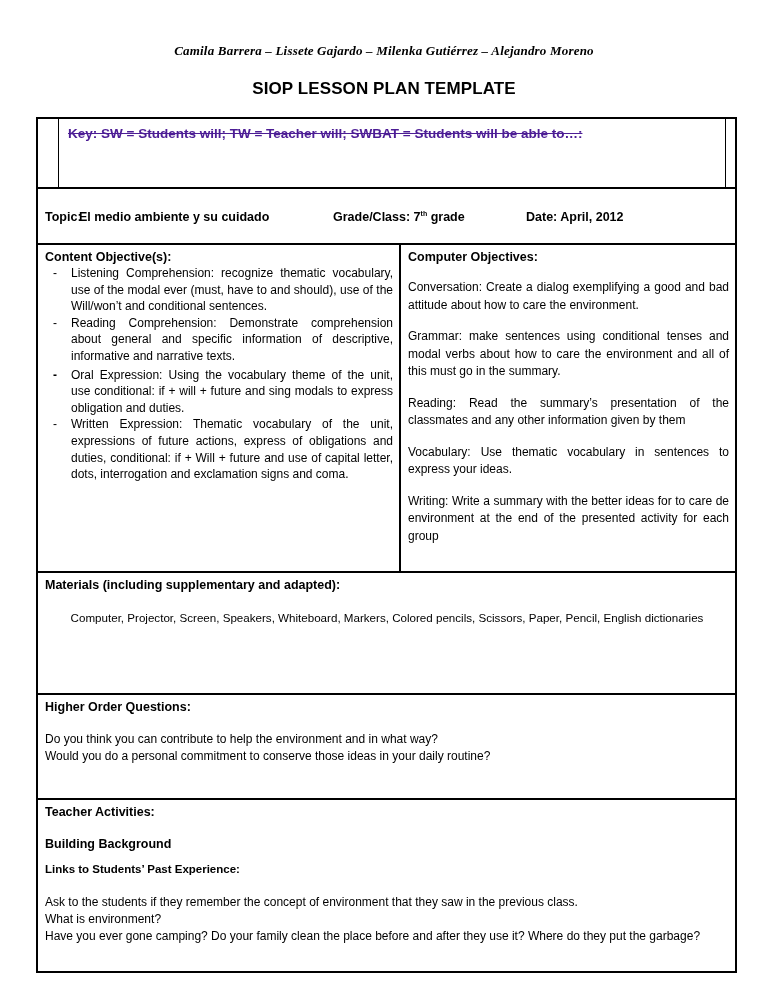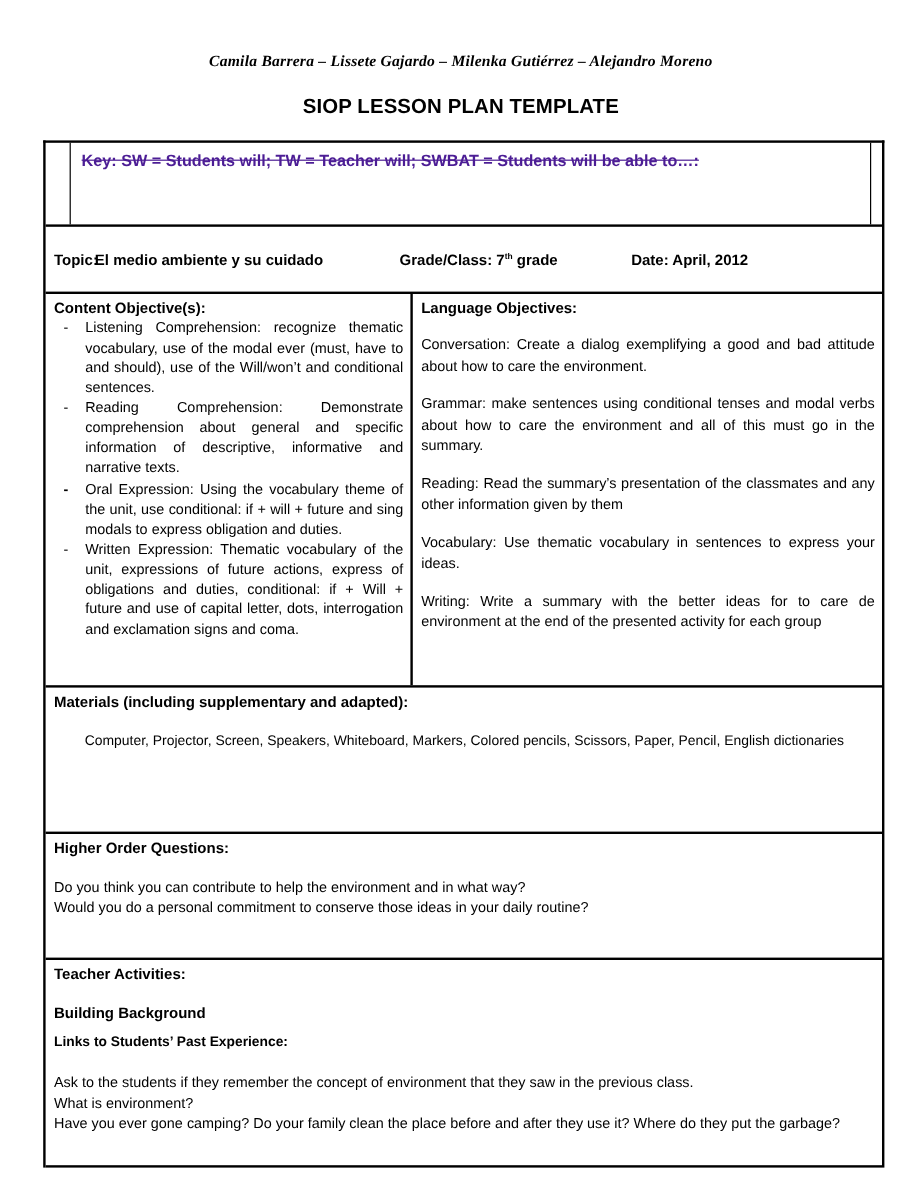--- a/index.html
+++ b/index.html
@@ -80,21 +80,21 @@
       font-weight: bold;
       font-size: 12.5px;
       white-space: nowrap;
     }
     .topic-line span { position: absolute; white-space: nowrap; text-align: center; }
     .row-objectives {
       height: 328px;
       display: flex;
     }
     .col-left {
-      width: 306px;
+      width: 363px;
       border-right: 2px solid #000;
       box-sizing: border-box;
       padding: 4px 6px 0 7px;
     }
     .col-right {
       flex: 1;
       padding: 4px 6px 0 7px;
     }
     .section-head {
       font-weight: bold;
@@ -179,21 +179,21 @@
     <div class="col-left">
       <div class="section-head">Content Objective(s):</div>
       <ul class="bullet-list">
         <li><span class="dash">-</span><span>Listening Comprehension: recognize thematic vocabulary, use of the modal ever (must, have to and should), use of the Will/won’t and conditional sentences.</span></li>
         <li><span class="dash">-</span><span>Reading Comprehension: Demonstrate comprehension about general and specific information of descriptive, informative and narrative texts.</span></li>
         <li style="margin-top:2px"><span class="dash" style="font-weight:bold">-</span><span>Oral Expression: Using the vocabulary theme of the unit, use conditional: if + will + future and sing modals to express obligation and duties.</span></li>
         <li><span class="dash">-</span><span>Written Expression: Thematic vocabulary of the unit, expressions of future actions, express of obligations and duties, conditional: if + Will + future and use of capital letter, dots, interrogation and exclamation signs and coma.</span></li>
       </ul>
     </div>
     <div class="col-right">
-      <div class="section-head">Language Objectives:</div>
+      <div class="section-head">Computer Objectives:</div>
       <div class="gap"></div>
       <p class="para">Conversation: Create a dialog exemplifying a good and bad attitude about how to care the environment.</p>
       <div class="gap"></div>
       <p class="para">Grammar: make sentences using conditional tenses and modal verbs about how to care the environment and all of this must go in the summary.</p>
       <div class="gap"></div>
       <p class="para">Reading: Read the summary’s presentation of the classmates and any other information given by them</p>
       <div class="gap"></div>
       <p class="para">Vocabulary: Use thematic vocabulary in sentences to express your ideas.</p>
       <div class="gap"></div>
       <p class="para">Writing: Write a summary with the better ideas for to care de environment at the end of the presented activity for each group</p>

